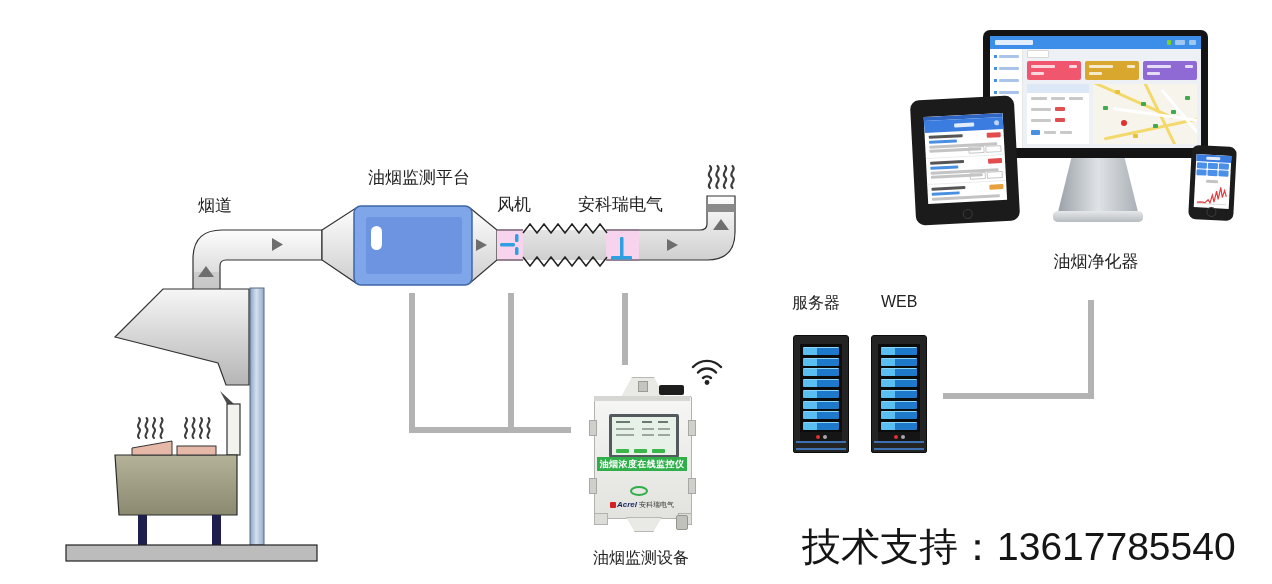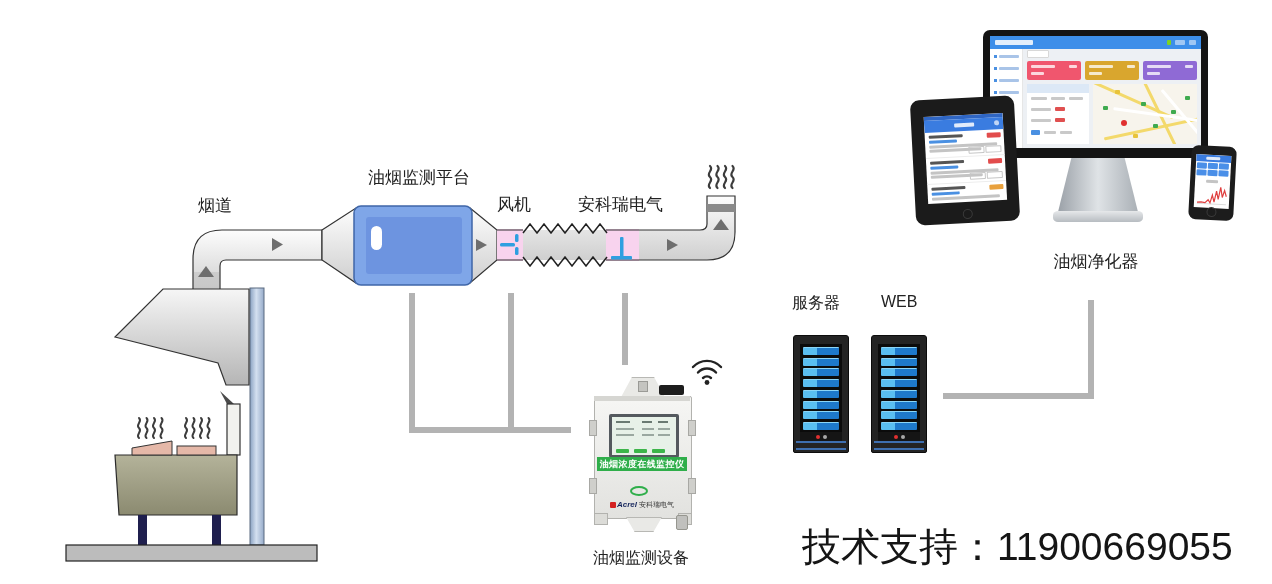--- a/index.html
+++ b/index.html
@@ -408,15 +408,15 @@
       <svg class="abs" style="left:1px;top:29px;" width="33" height="22" viewBox="0 0 33 22">
         <line x1="2" y1="20" x2="31" y2="20" stroke="#ddd" stroke-width="1"></line>
         <polyline points="2,19 6,18.5 10,19 13,16 15,19 17,11 19,18 21,7 23,15 25,3 27,13 29,6 31,12" fill="none" stroke="#e04040" stroke-width="1.2"></polyline>
       </svg>
     </div>
     <div class="home" style="bottom:3px;"></div>
   </div>
 
   <div class="lbl" style="left:1035px;top:250px;width:122px;text-align:center;">油烟净化器</div>
 
-  <div class="support">技术支持：11900669055</div>
+  <div class="support">技术支持：13617785540</div>
 
 </div>
 
 </body></html>

